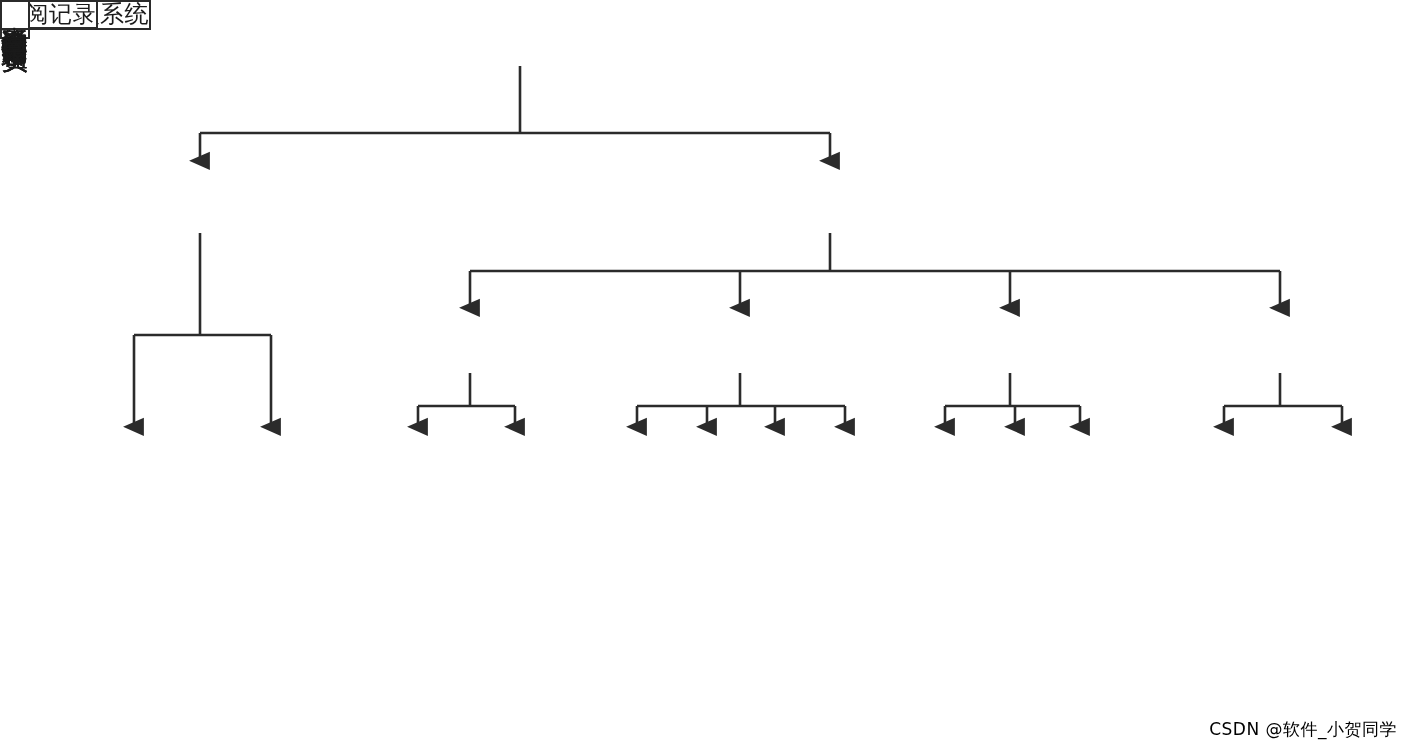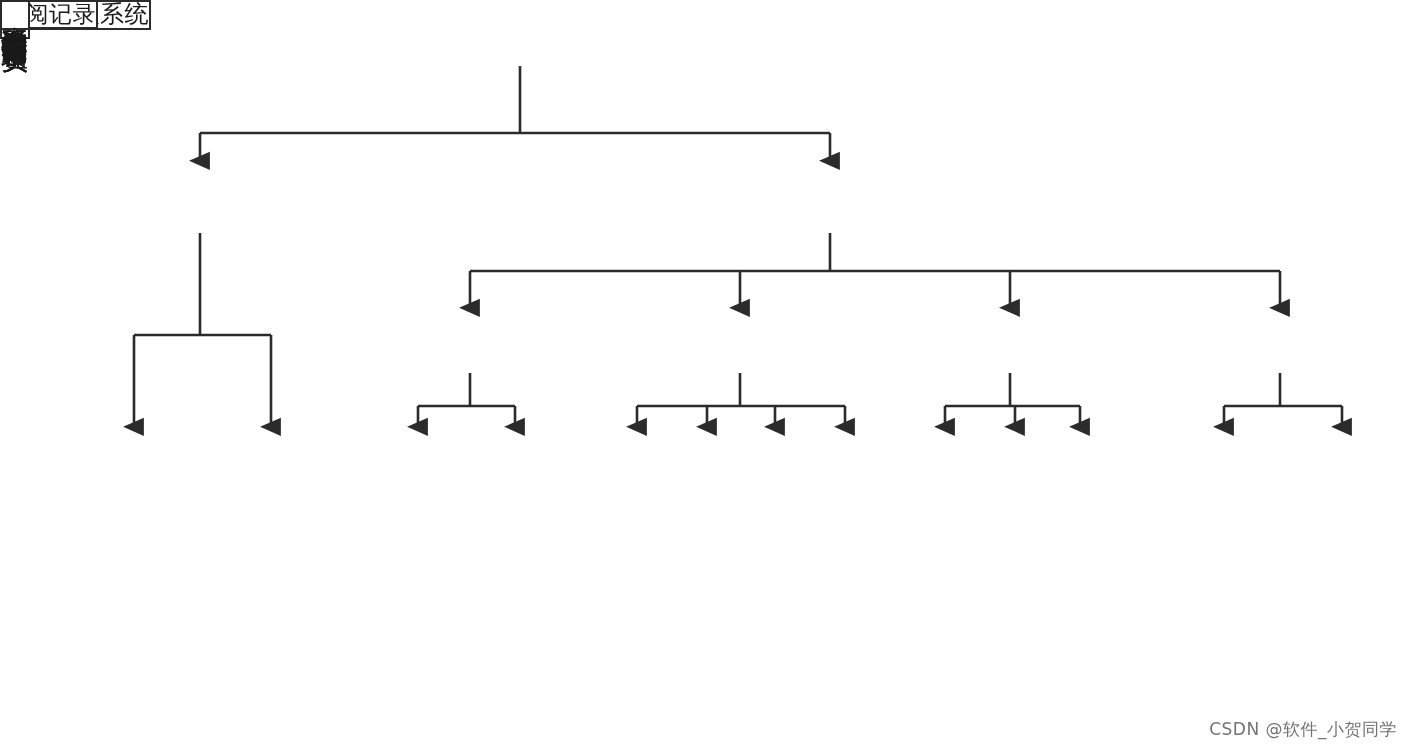--- a/index.html
+++ b/index.html
@@ -61,21 +61,21 @@
     font-size: 26px;
     line-height: 1.0;
     letter-spacing: 3px;
     white-space: nowrap;
   }
   #watermark {
     position: absolute;
     right: 8px;
     bottom: 6px;
     font-size: 17px;
-    color: #737373;
+    color: #000000;
     font-family: "DejaVu Sans", "Liberation Sans", sans-serif;
     letter-spacing: 0.5px;
     z-index: 5;
     white-space: nowrap;
   }
 </style>
 </head>
 <body>
 
 <div id="canvas">

